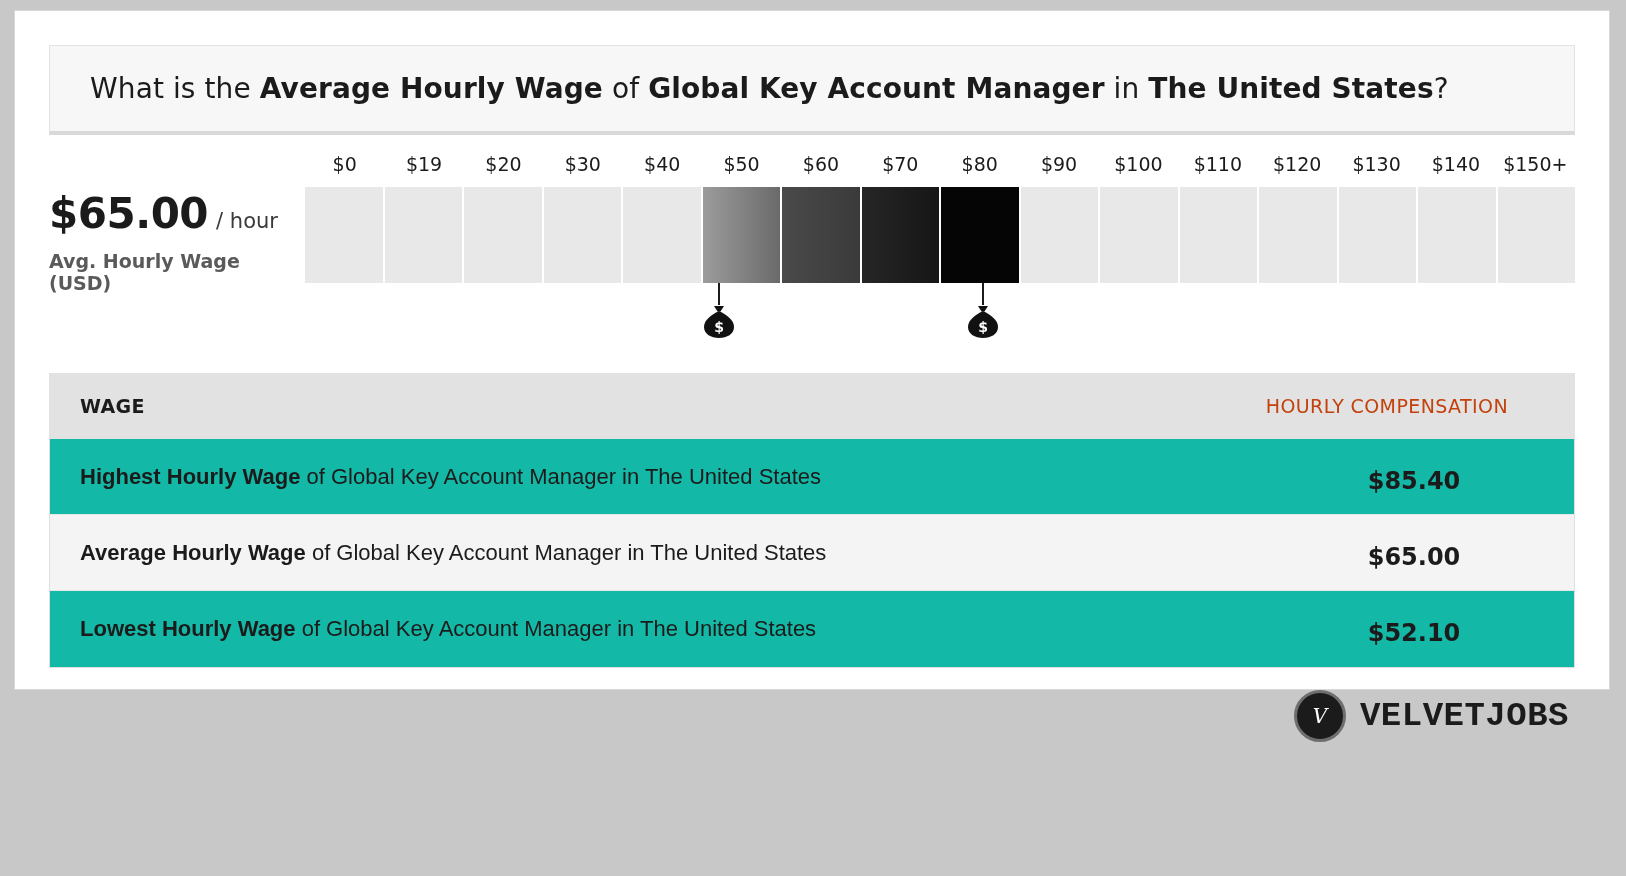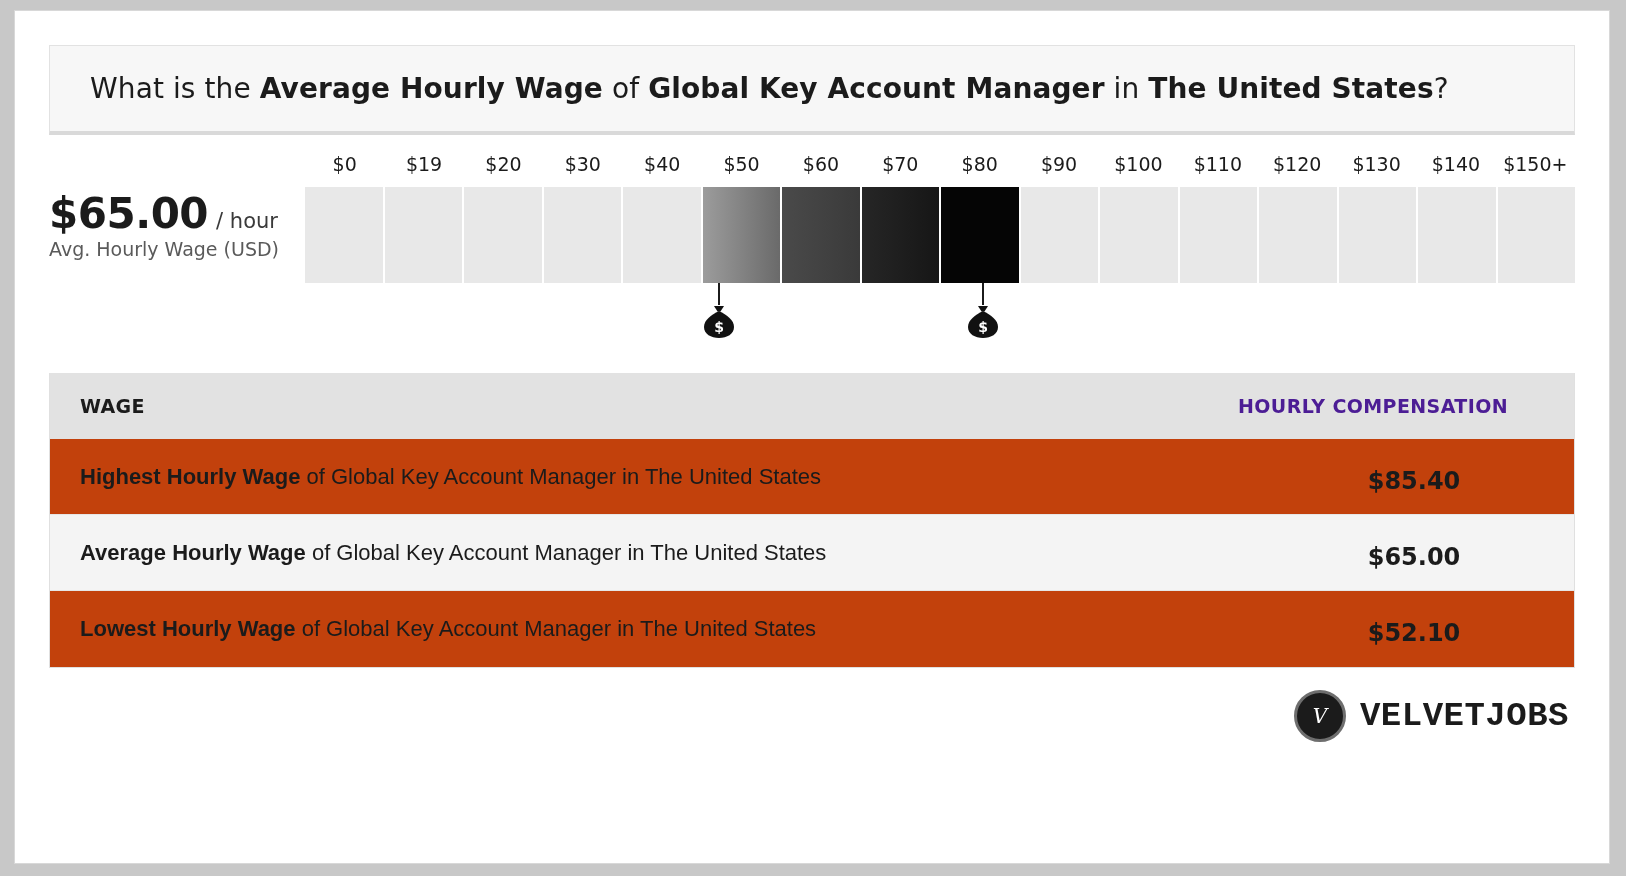--- a/index.html
+++ b/index.html
@@ -11,21 +11,21 @@
     width: 1626px;
     height: 876px;
     font-family: "Liberation Sans", sans-serif;
     overflow: hidden;
   }
   .page {
     position: absolute;
     left: 14px;
     top: 10px;
     width: 1596px;
-    height: 854px;
+    height: 680px;
     background: #ffffff;
     border: 1px solid #d8d8d8;
     box-sizing: border-box;
   }
   .inner {
     position: absolute;
     left: 34px;
     top: 34px;
     right: 34px;
     bottom: 20px;
@@ -108,23 +108,25 @@
     font-size: 42px;
     color: #1b1b1b;
     letter-spacing: -.5px;
   }
   .avg-unit {
     font-family: "DejaVu Sans", sans-serif;
     font-size: 21px;
     color: #3a3a3a;
   }
   .avg-caption {
+    margin-top: 12px;
     font-family: "DejaVu Sans", sans-serif;
     font-size: 19px;
     color: #5a5a5a;
+    font-weight: bold;
   }
 
   
   .marker {
     position: absolute;
     width: 44px;
     margin-left: -22px;
     top: 130px;
     text-align: center;
   }
@@ -160,34 +162,34 @@
   .thead .th-left {
     flex: 1;
     font-family: "DejaVu Sans", sans-serif;
     font-weight: 700;
     font-size: 19px;
     letter-spacing: .4px;
     color: #1b1b1b;
   }
   .thead .th-right {
     font-family: "DejaVu Sans", sans-serif;
-    font-weight: 700;
+    font-weight: 400;
     font-size: 19px;
     letter-spacing: .4px;
-    color: #4c1d95;
+    color: #c2410c;
     padding-right: 36px;
   }
   .trow {
     display: flex;
     align-items: center;
     height: 76px;
     padding: 0 30px;
     box-sizing: border-box;
     border-bottom: 1px solid #e6e6e6;
-    background: #c2410c;
+    background: #14b8a6;
   }
   .trow.alt { background: #f4f4f4; }
   .trow:last-child { border-bottom: none; }
   .cell-label {
     flex: 1;
     font-family: "Liberation Sans", sans-serif;
     font-size: 22px;
     color: #1b1b1b;
   }
   .cell-label b { font-weight: 700; }

